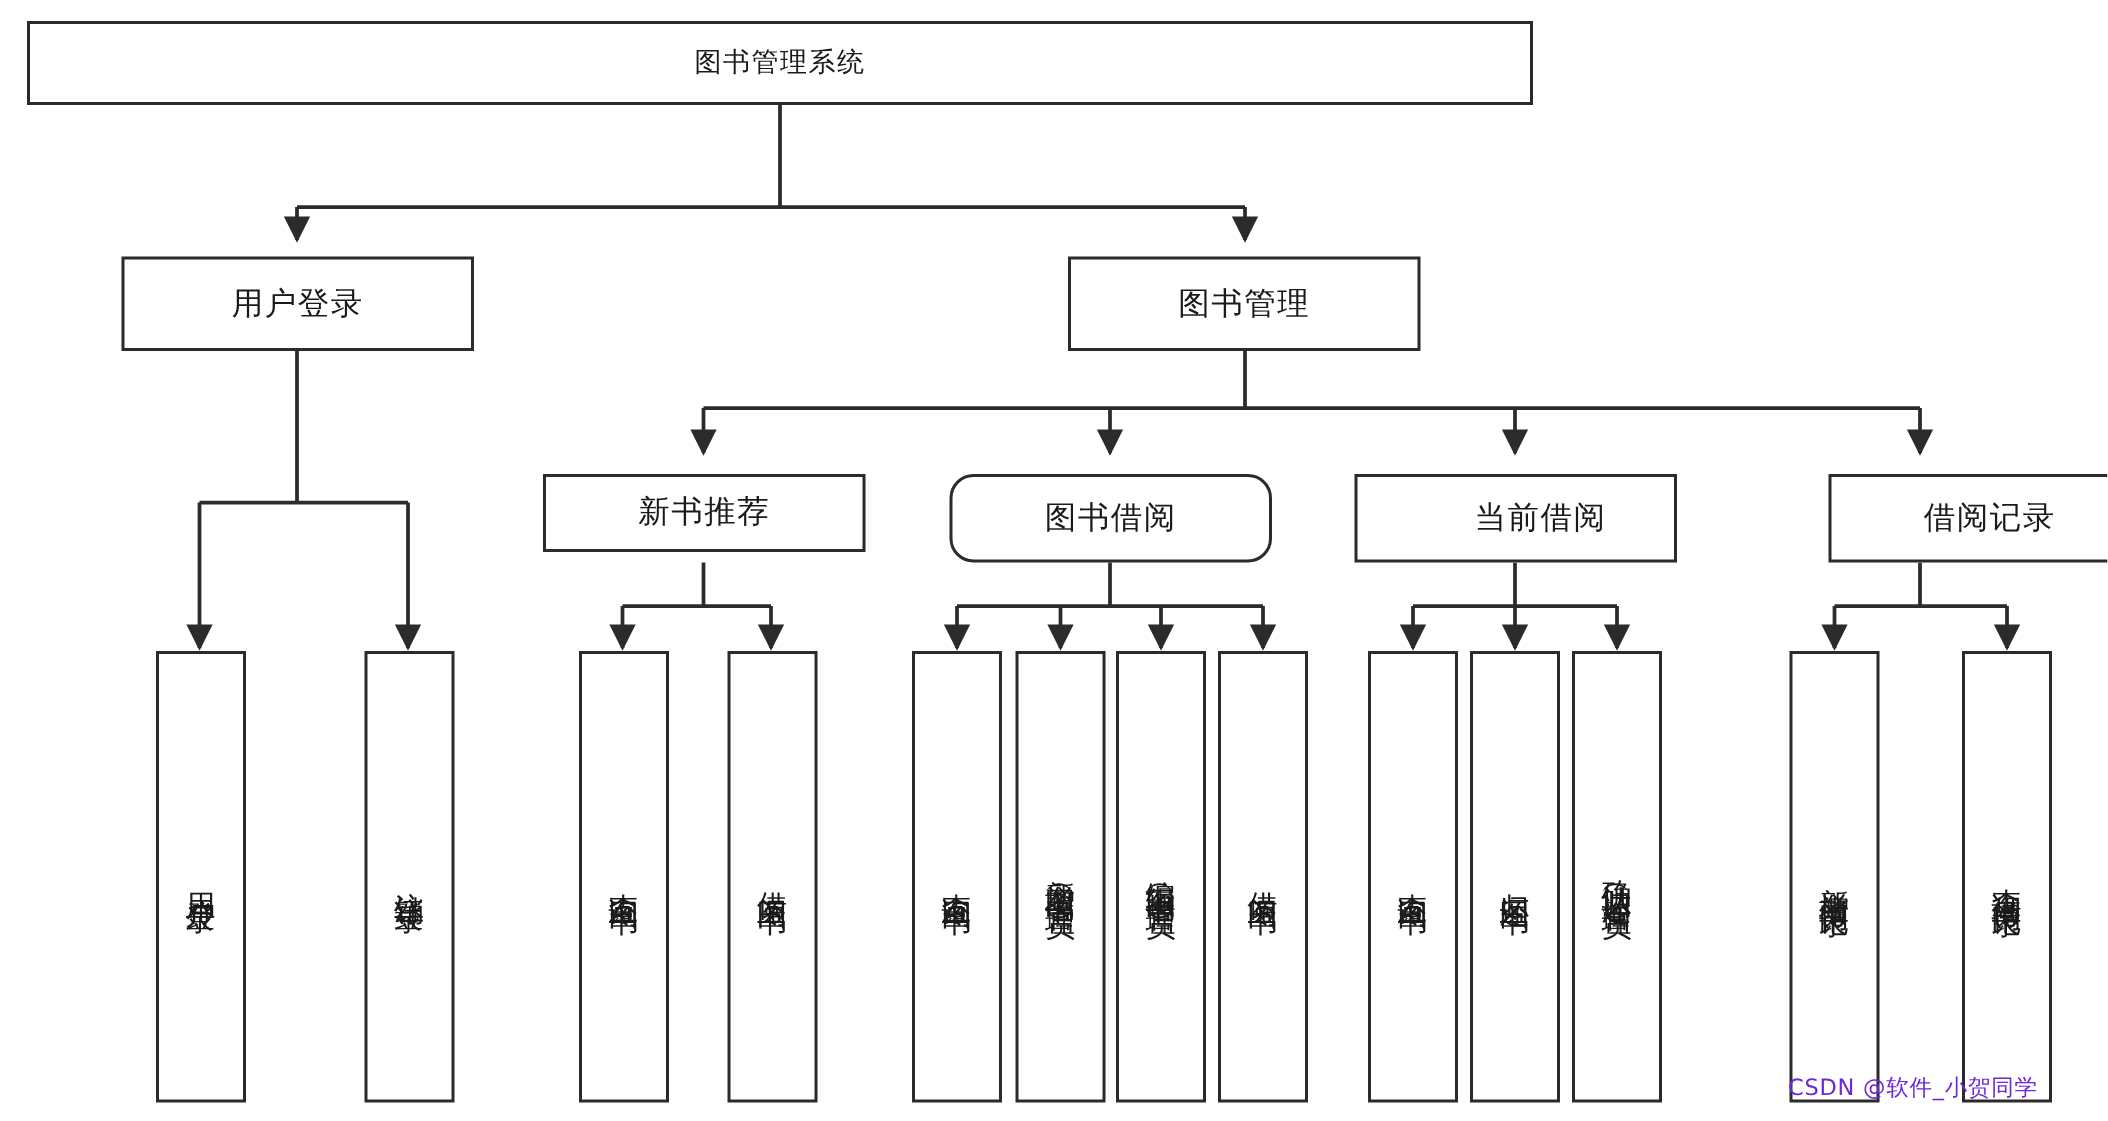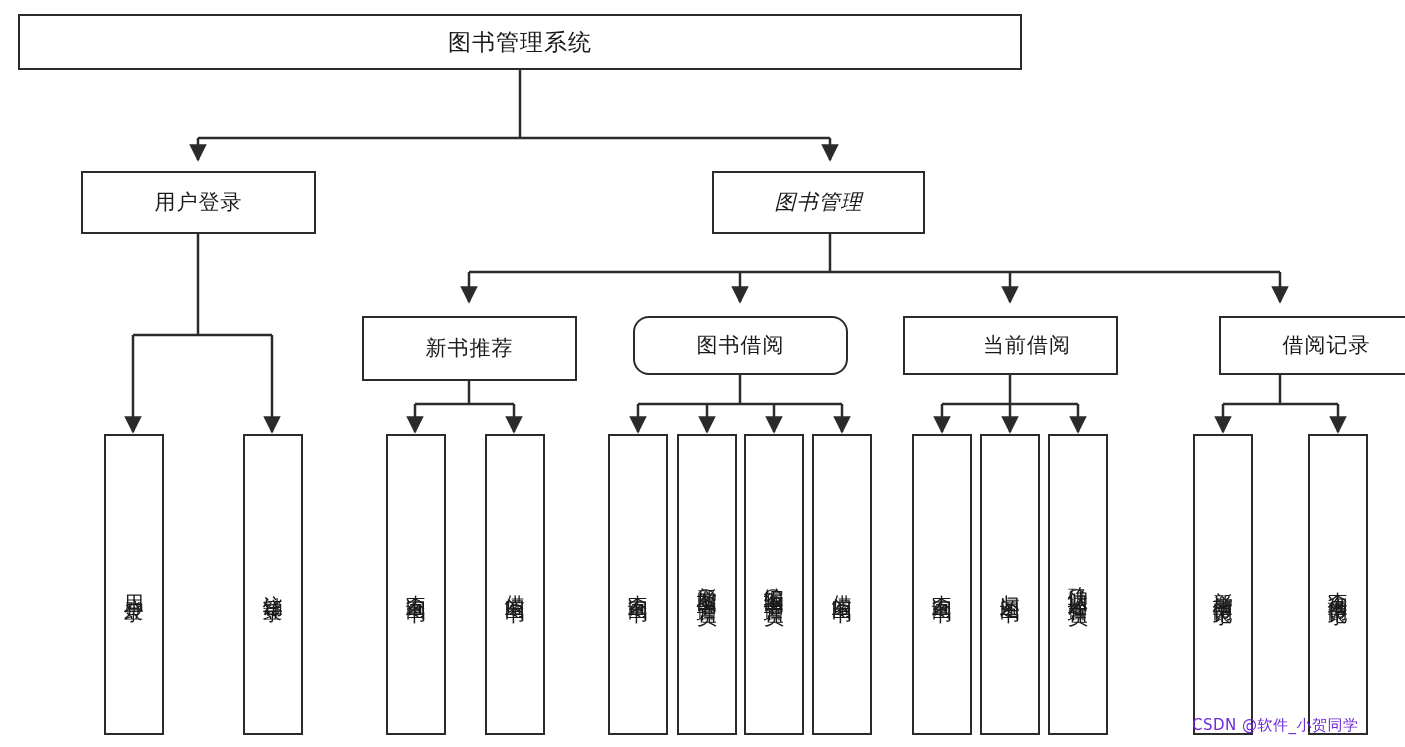--- a/index.html
+++ b/index.html
@@ -41,21 +41,21 @@
     text-align: center;
     line-height: 1.22;
     color: #1a1a1a;
     white-space: pre-line;
   }
   .node.horizontal .node-label {
     font-size: 21px;
     letter-spacing: 1px;
   }
   .node.root .node-label {
-    font-size: 23px;
+    font-size: 18px;
     letter-spacing: 1px;
   }
   .node.vertical {
     align-items: center;
     justify-content: center;
   }
   .node.vertical .node-label {
     writing-mode: vertical-rl;
     text-orientation: upright;
     font-size: 20px;
@@ -128,25 +128,25 @@
   </svg>
 
   <div class="node root horizontal" style="left:18px; top:14px; width:1004px; height:56px;">
     <span class="node-label">图书管理系统</span>
   </div>
 
   <div class="node horizontal" style="left:81px; top:171px; width:235px; height:63px;">
     <span class="node-label">用户登录</span>
   </div>
 
-  <div class="node horizontal" style="left:712px; top:171px; width:213px; height:63px;font-style:italic;">
+  <div class="node horizontal" style="left:712px; top:171px; width:235px; height:63px;">
     <span class="node-label">图书管理</span>
   </div>
 
-  <div class="node horizontal" style="left:362px; top:316px; width:215px; height:65px;">
+  <div class="node horizontal" style="left:362px; top:316px; width:215px; height:52px;">
     <span class="node-label">新书推荐</span>
   </div>
 
   <div class="node horizontal" style="left:633px; top:316px; width:215px; height:59px;border-radius:16px;">
     <span class="node-label">图书借阅</span>
   </div>
 
   <div class="node horizontal" style="left:903px; top:316px; width:215px; height:59px;padding-left:33px;">
     <span class="node-label">当前借阅</span>
   </div>

